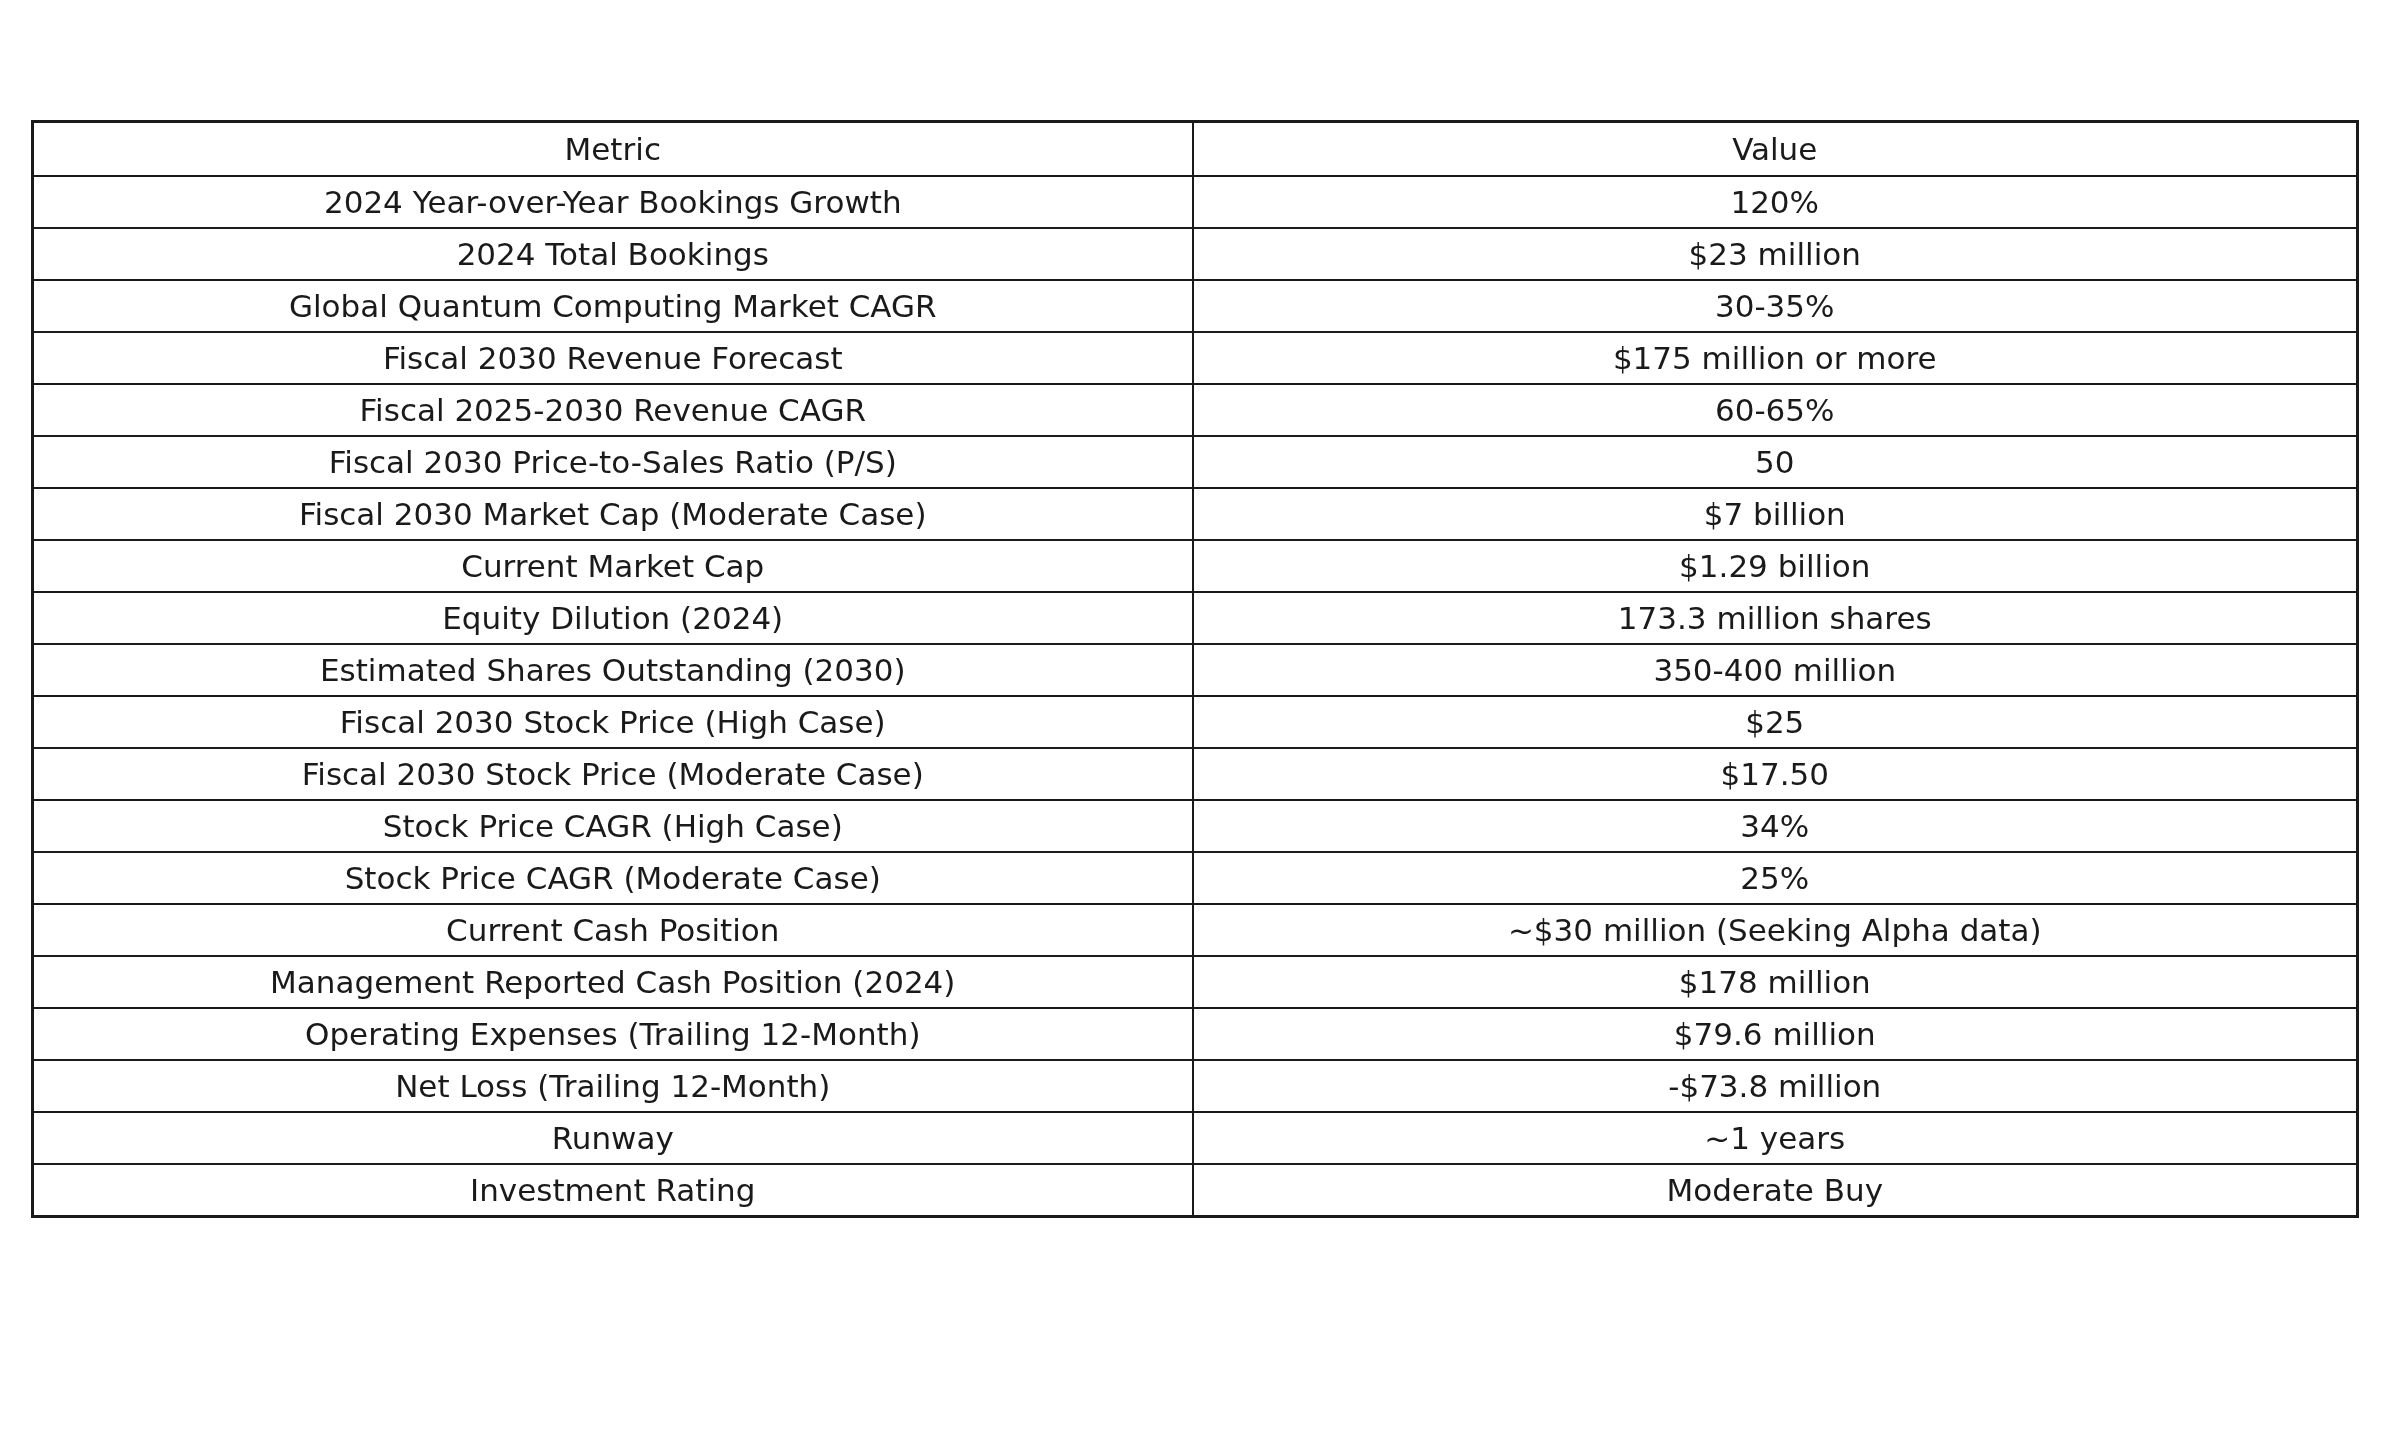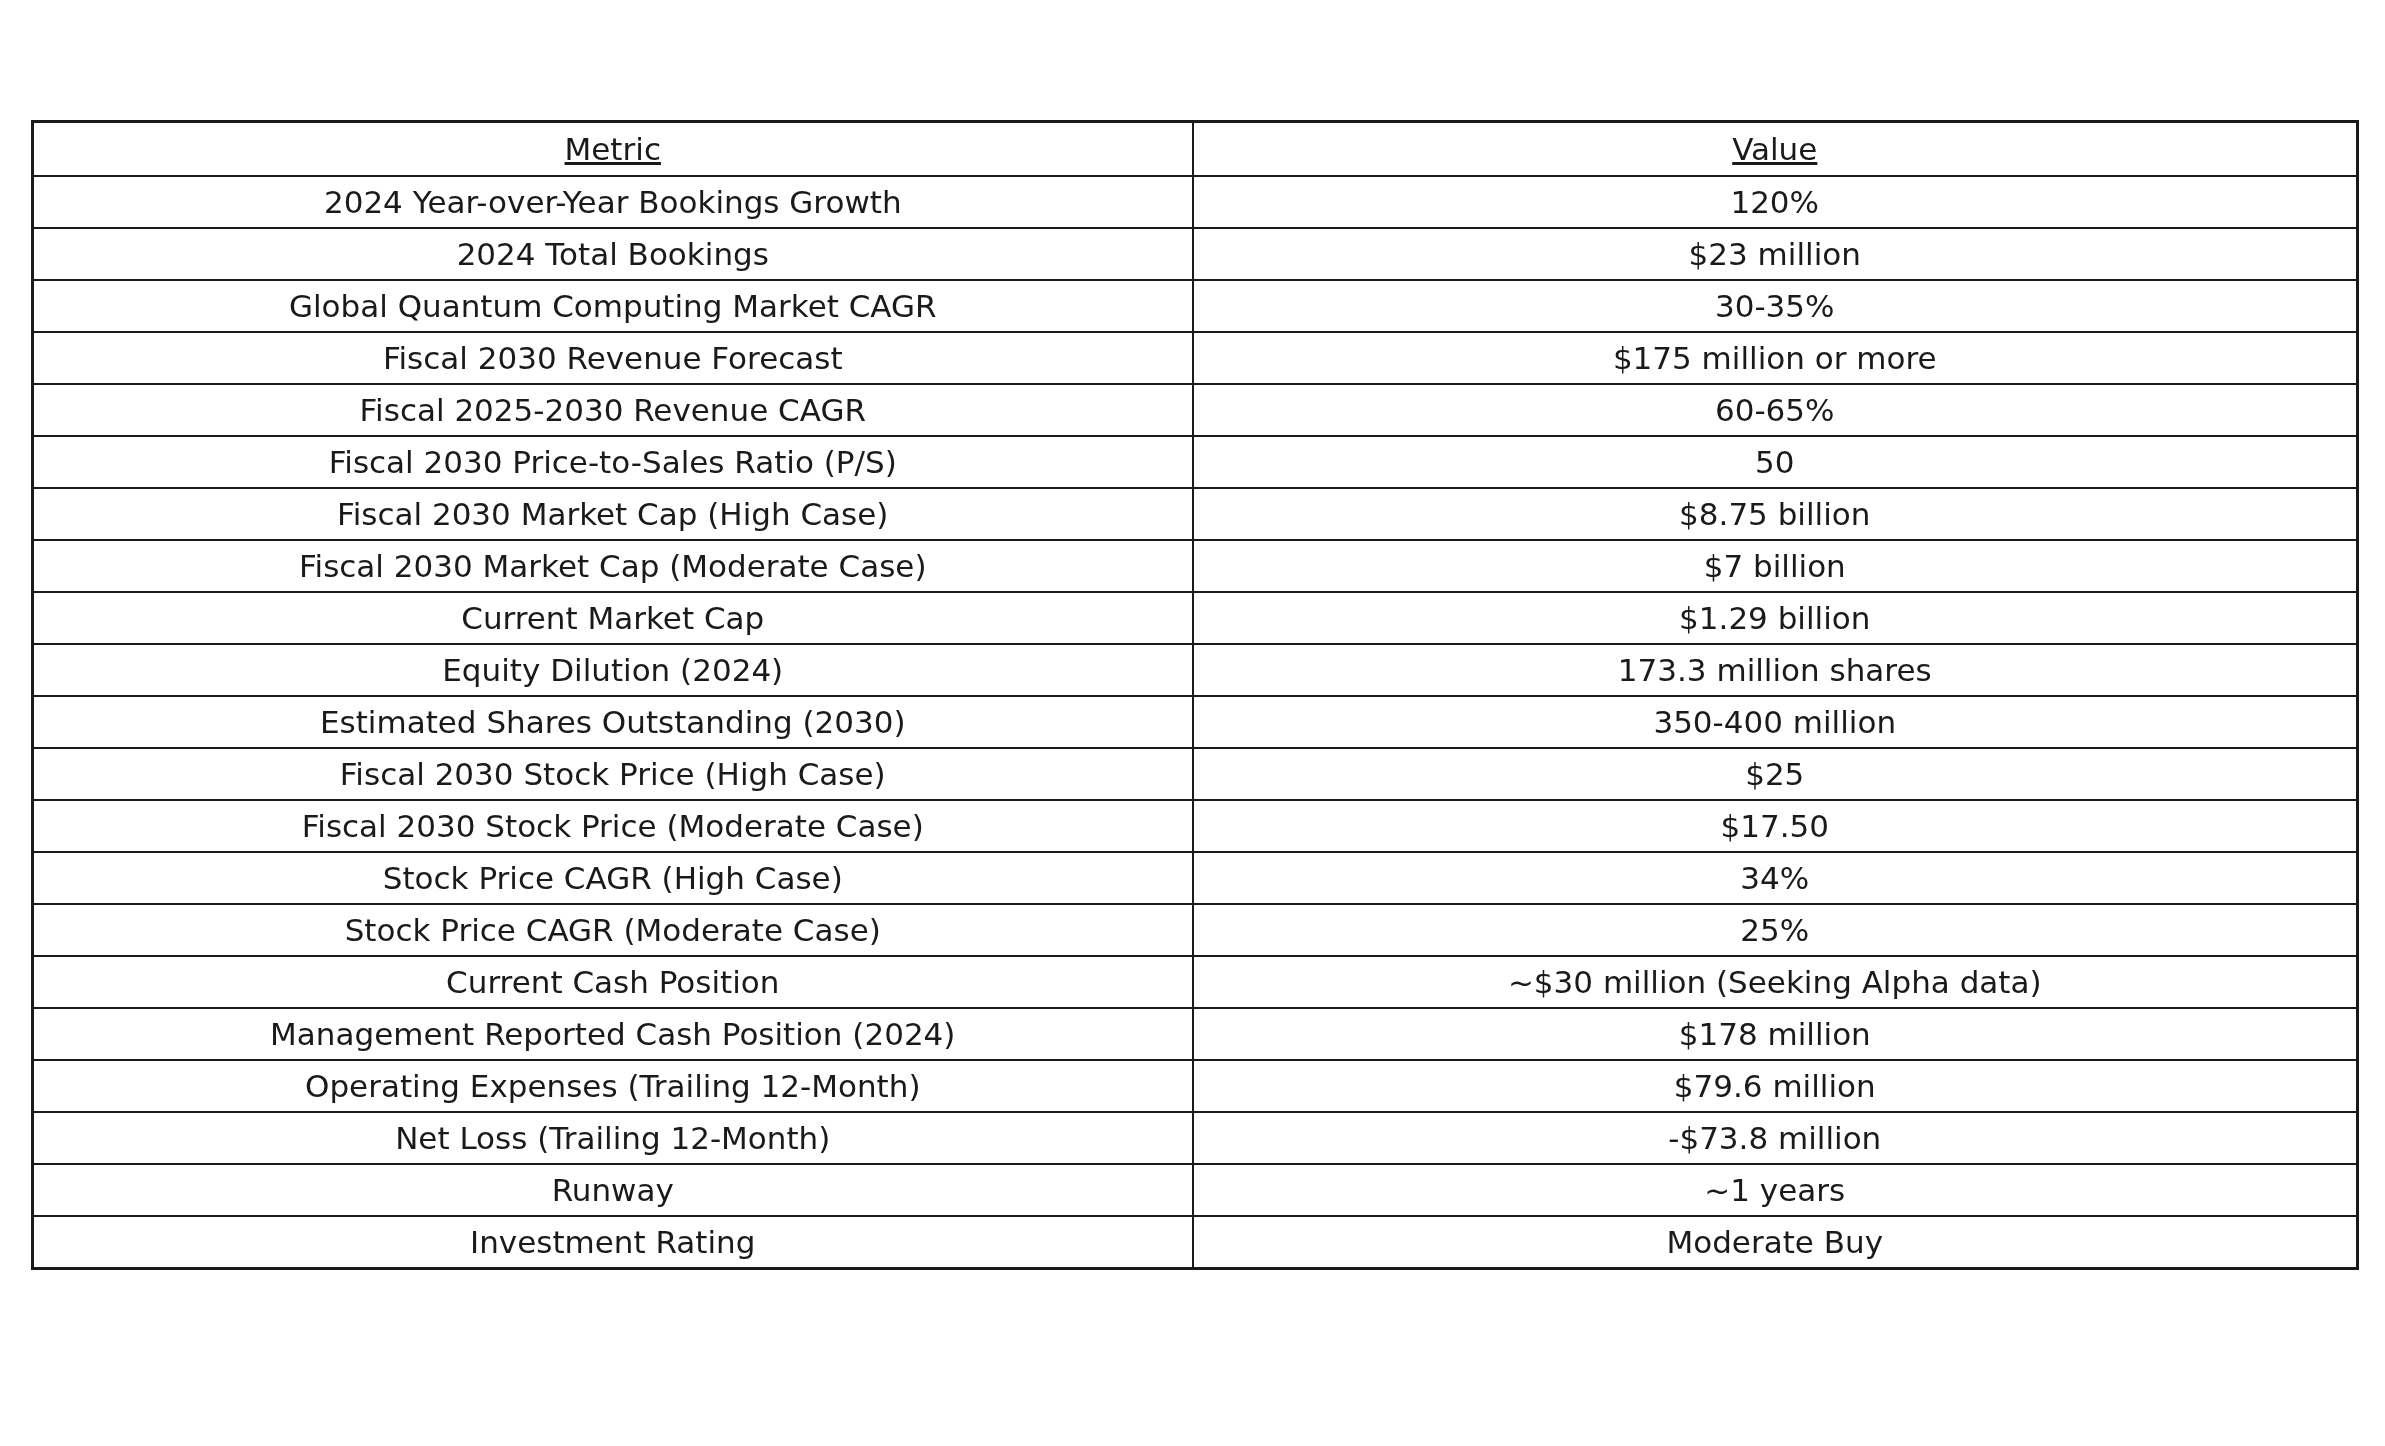--- a/index.html
+++ b/index.html
@@ -36,21 +36,20 @@
     font-weight: normal;
     font-size: 31px;
     line-height: 1.0;
     height: 50px;
     padding: 0 8px;
     white-space: nowrap;
     overflow: hidden;
   }
   table.metrics thead th {
     height: 52px;
-    text-decoration: underline;
   }
 </style>
 </head>
 <body>
 
 <div id="table-wrap">
   <table class="metrics">
     <colgroup>
       <col class="c1">
       <col class="c2">
@@ -78,24 +77,20 @@
           <td>Fiscal 2030 Revenue Forecast</td>
           <td>$175 million or more</td>
         </tr>
         <tr>
           <td>Fiscal 2025-2030 Revenue CAGR</td>
           <td>60-65%</td>
         </tr>
         <tr>
           <td>Fiscal 2030 Price-to-Sales Ratio (P/S)</td>
           <td>50</td>
-        </tr>
-        <tr>
-          <td>Fiscal 2030 Market Cap (High Case)</td>
-          <td>$8.75 billion</td>
         </tr>
         <tr>
           <td>Fiscal 2030 Market Cap (Moderate Case)</td>
           <td>$7 billion</td>
         </tr>
         <tr>
           <td>Current Market Cap</td>
           <td>$1.29 billion</td>
         </tr>
         <tr>

